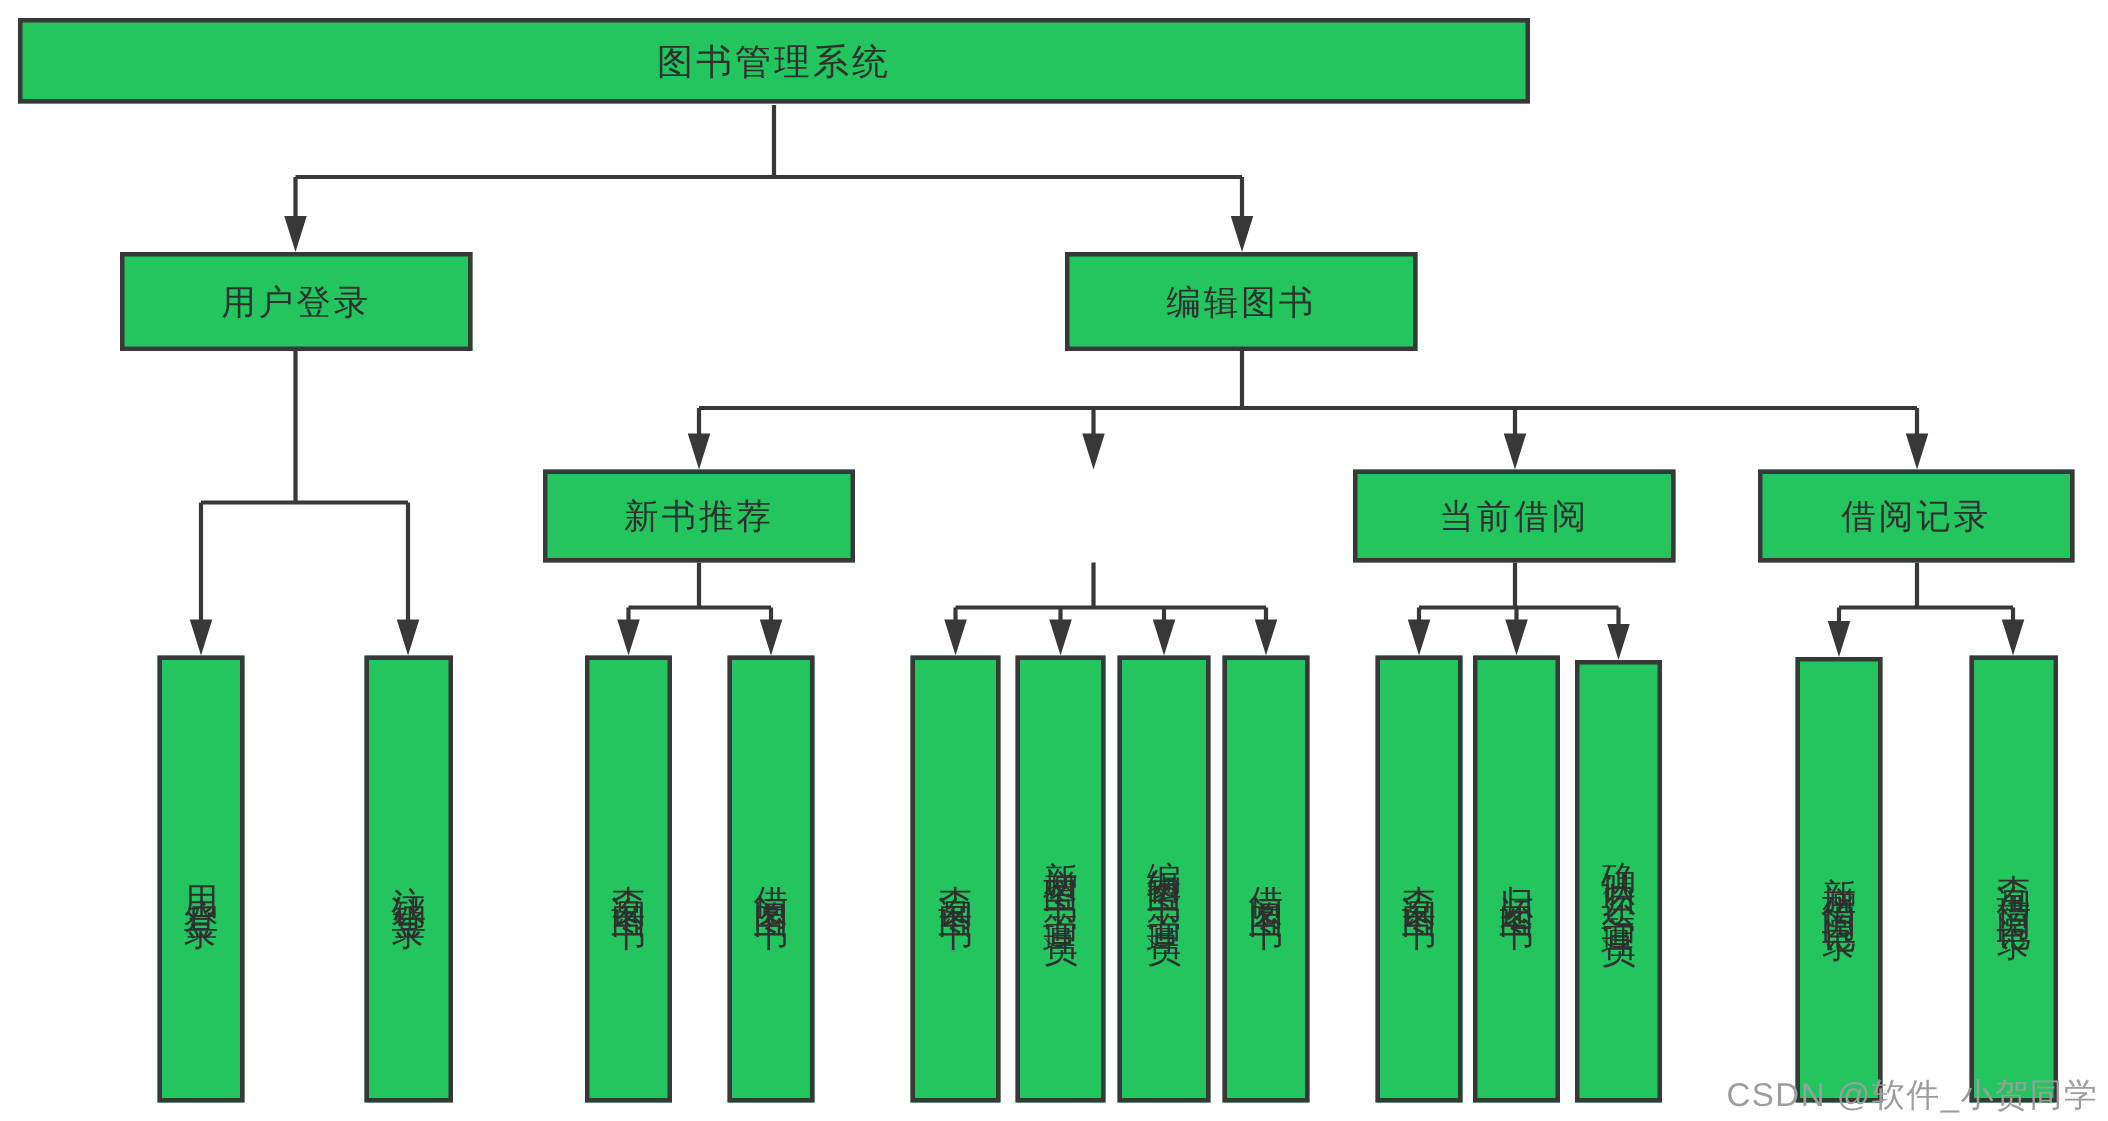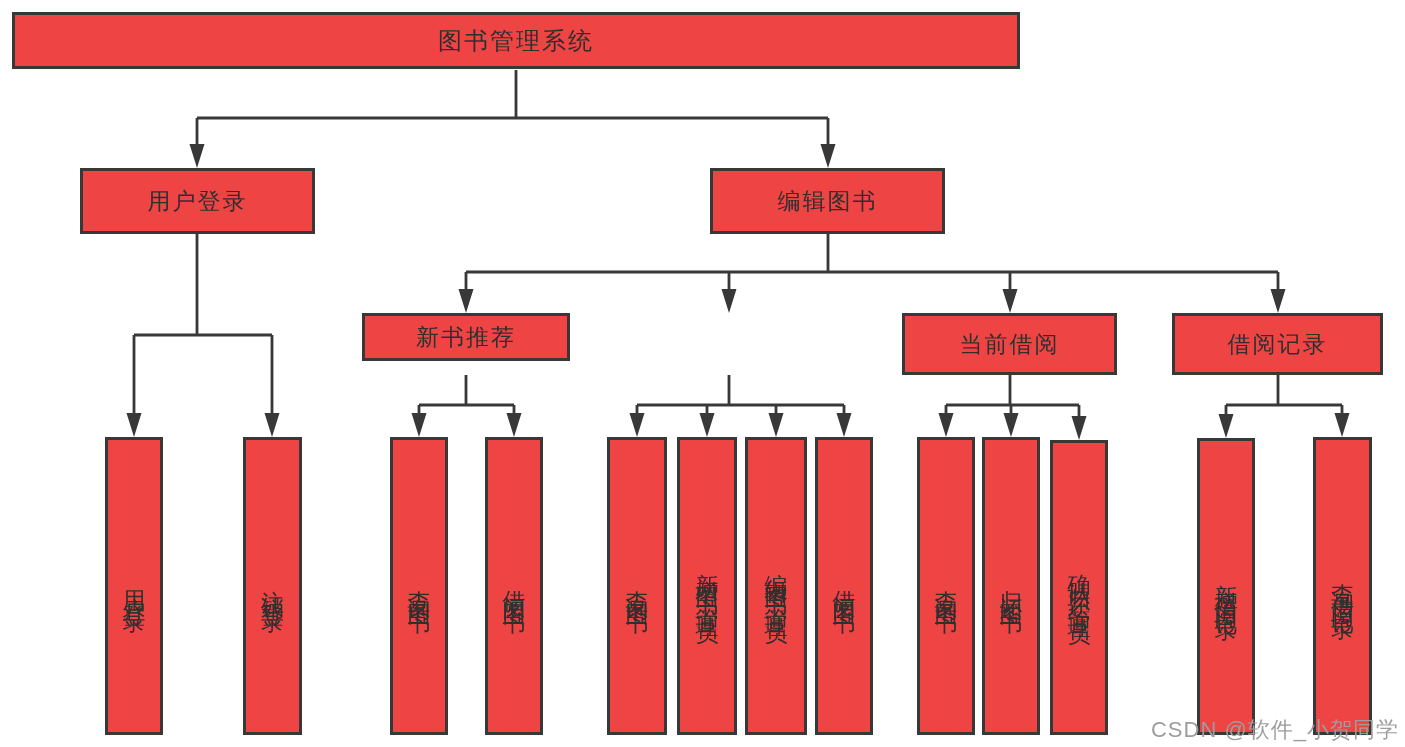--- a/index.html
+++ b/index.html
@@ -13,21 +13,21 @@
   }
   .connectors {
     position: absolute;
     left: 0; top: 0;
     width: 1405px; height: 747px;
   }
   .box {
     position: absolute;
     box-sizing: border-box;
     border: 3px solid #383838;
-    background: #ef4444;
+    background: #22c55e;
     display: flex;
     align-items: center;
     justify-content: center;
     color: #2f2f2f;
   }
   .hlabel {
     font-size: 23px;
     letter-spacing: 2px;
     white-space: nowrap;
   }
@@ -92,21 +92,21 @@
     <span class="hlabel">图书管理系统</span>
   </div>
 
   <div class="box" style="left:80px; top:168px; width:235px; height:66px">
     <span class="hlabel">用户登录</span>
   </div>
   <div class="box" style="left:710px; top:168px; width:235px; height:66px">
     <span class="hlabel">编辑图书</span>
   </div>
 
-  <div class="box" style="left:362px; top:313px; width:208px; height:48px">
+  <div class="box" style="left:362px; top:313px; width:208px; height:62px">
     <span class="hlabel">新书推荐</span>
   </div>
   <div class="box" style="left:1172px; top:313px; width:211px; height:62px">
     <span class="hlabel">借阅记录</span>
   </div>
   <div class="box" style="left:902px; top:313px; width:215px; height:62px">
     <span class="hlabel">当前借阅</span>
   </div>
 
   <div class="box" style="left:105px; top:437px; width:58px; height:298px">

